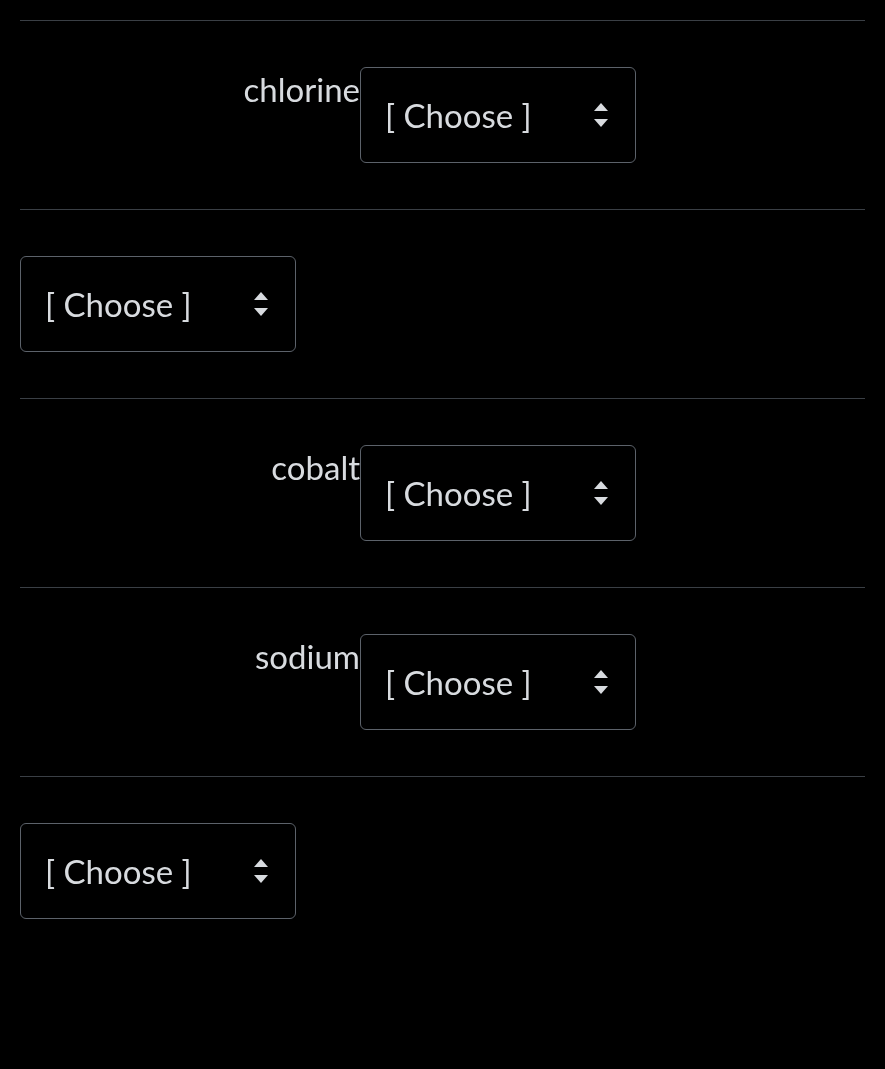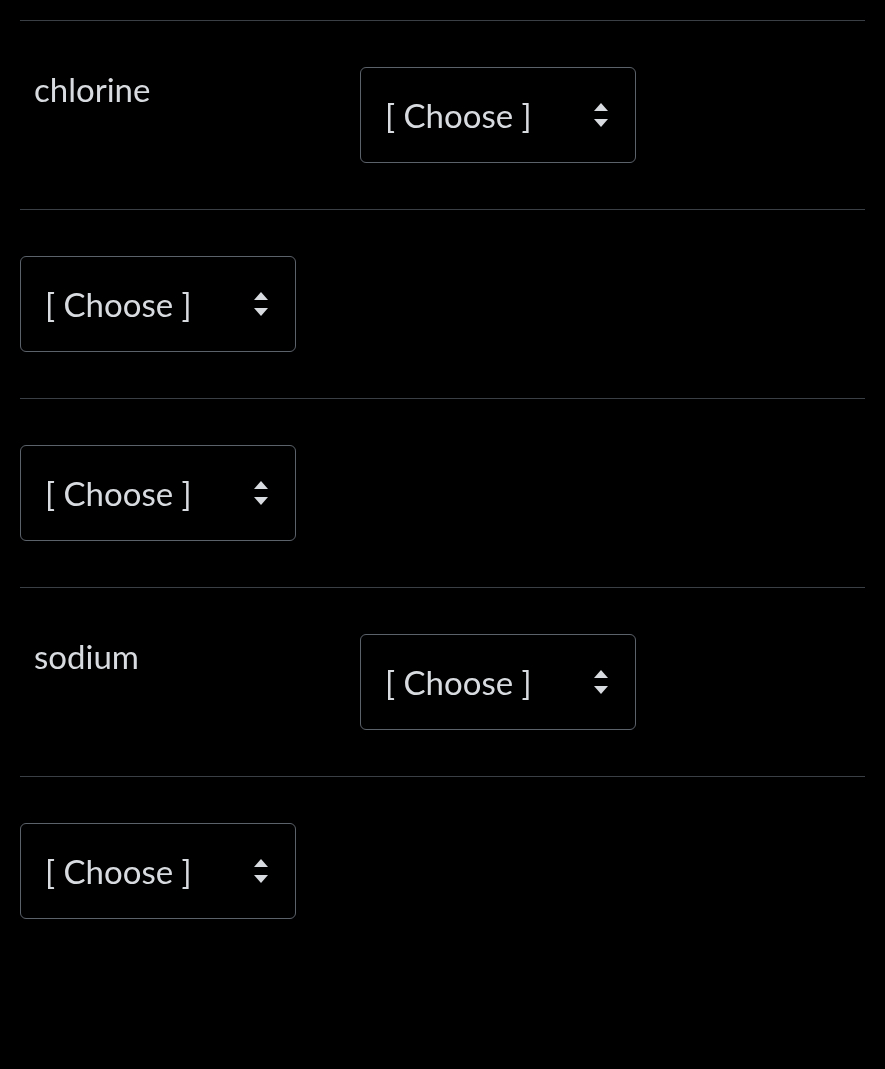--- a/index.html
+++ b/index.html
@@ -26,20 +26,21 @@
       padding-top: 48px;
       padding-bottom: 54px;
       padding-left: 4px;
     }
     .row {
       display: flex;
       align-items: flex-start;
       border-top: 1px solid #3a3f45;
       padding-top: 46px;
       padding-bottom: 46px;
+      text-align: right;
     }
     .row-label {
       font-size: 33px;
       color: #d8dbdf;
       font-weight: 400;
       width: 340px;
       flex-shrink: 0;
       padding-left: 14px;
       padding-top: 2px;
     }
@@ -96,20 +97,21 @@
       <span class="dropdown-text">[ Choose ]</span>
       <span class="dropdown-icon">
         <svg viewBox="0 0 24 28">
             <path d="M12 2 L5 10 L19 10 Z M12 26 L5 18 L19 18 Z"></path>
           </svg>
       </span>
     </div>
   </div>
 
   <div class="row">
+    <div class="row-label">cobalt</div>
     <div class="dropdown">
       <span class="dropdown-text">[ Choose ]</span>
       <span class="dropdown-icon">
         <svg viewBox="0 0 24 28">
             <path d="M12 2 L5 10 L19 10 Z M12 26 L5 18 L19 18 Z"></path>
           </svg>
       </span>
     </div>
   </div>
 

